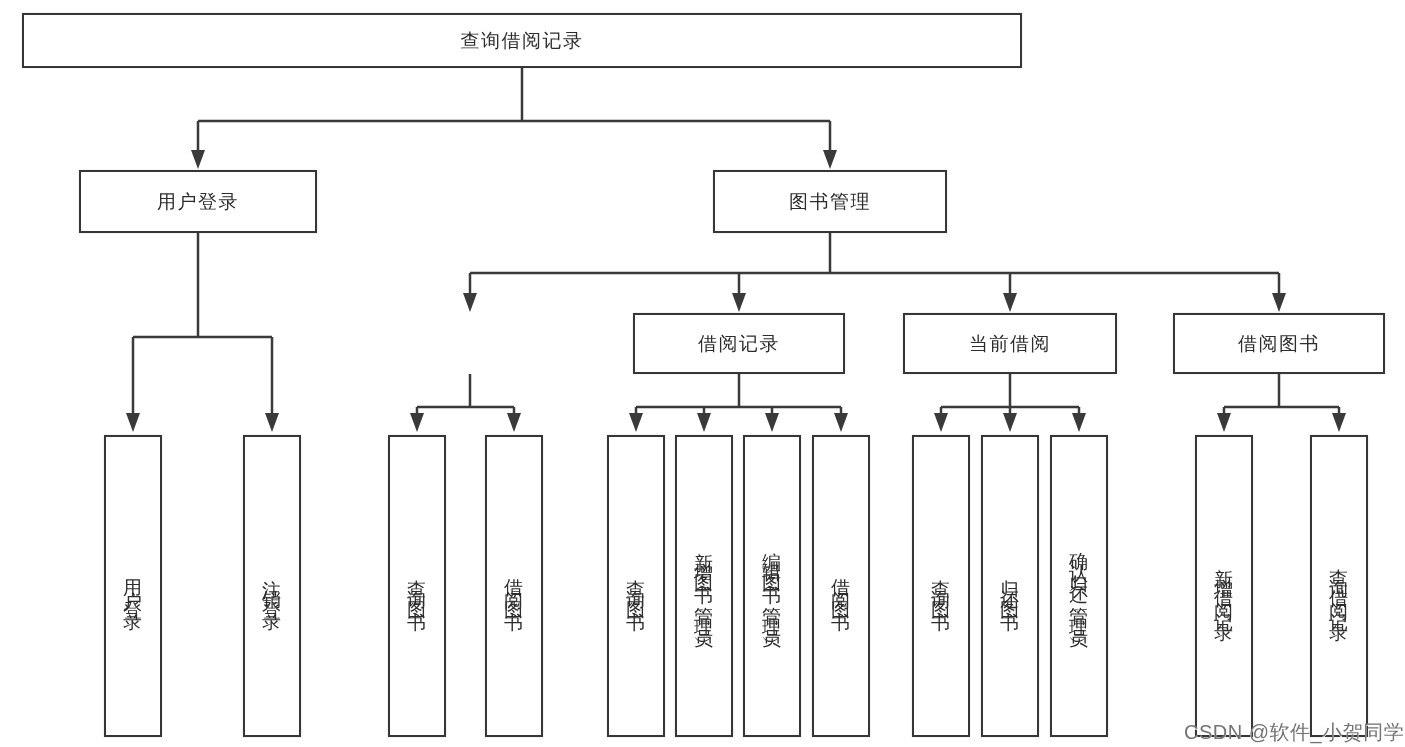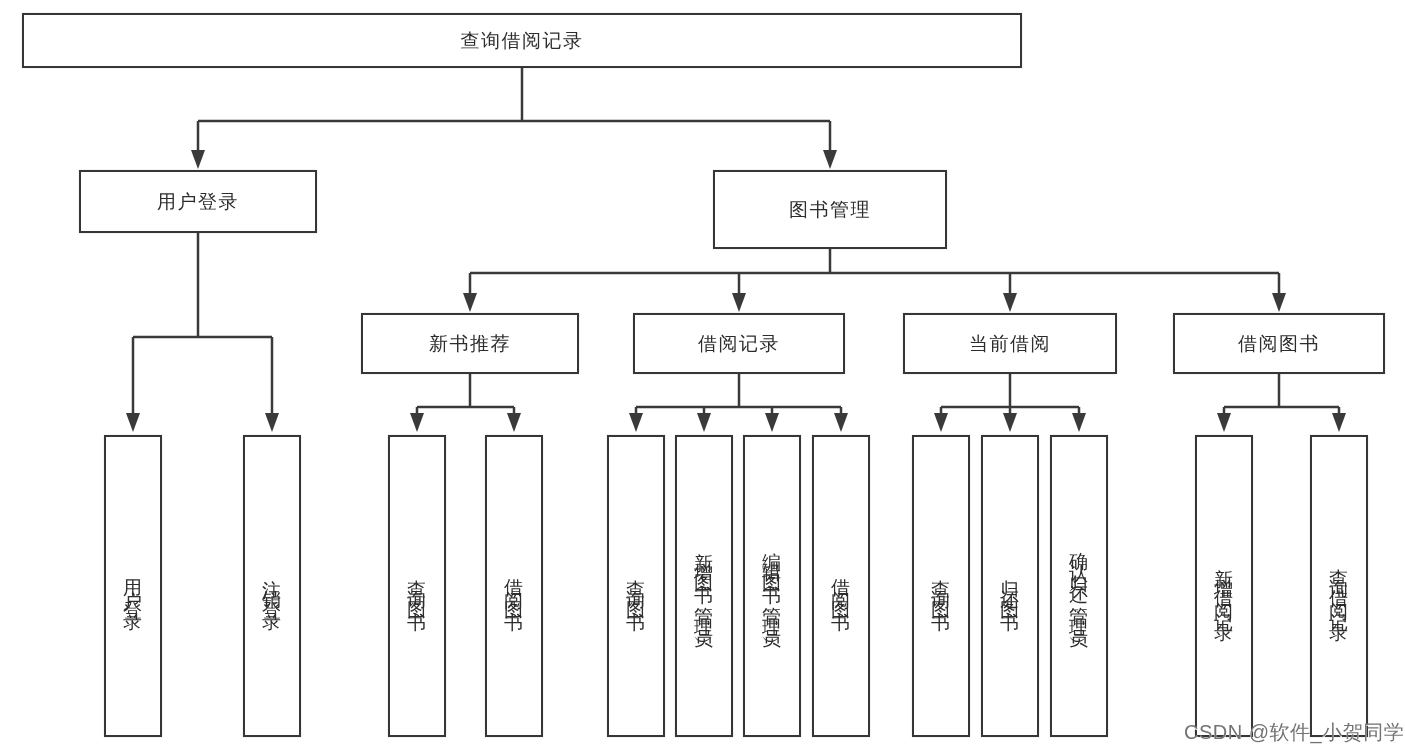--- a/index.html
+++ b/index.html
@@ -110,27 +110,24 @@
     <polygon class="ah" points="1339,432 1332,413 1346,413"></polygon>
   </svg>
 
   <div class="node" style="left:22px;top:13px;width:1000px;height:55px">
     <span class="lbl">查询借阅记录</span>
   </div>
 
   <div class="node" style="left:79px;top:170px;width:238px;height:63px">
     <span class="lbl">用户登录</span>
   </div>
-  <div class="node" style="left:713px;top:170px;width:234px;height:79px">
+  <div class="node" style="left:713px;top:170px;width:234px;height:63px">
     <span class="lbl">图书管理</span>
   </div>
 
-  <div class="node" style="left:361px;top:313px;width:218px;height:61px">
-    <span class="lbl">新书推荐</span>
-  </div>
   <div class="node" style="left:633px;top:313px;width:212px;height:61px">
     <span class="lbl">借阅记录</span>
   </div>
   <div class="node" style="left:903px;top:313px;width:214px;height:61px">
     <span class="lbl">当前借阅</span>
   </div>
   <div class="node" style="left:1173px;top:313px;width:212px;height:61px">
     <span class="lbl">借阅图书</span>
   </div>
 

